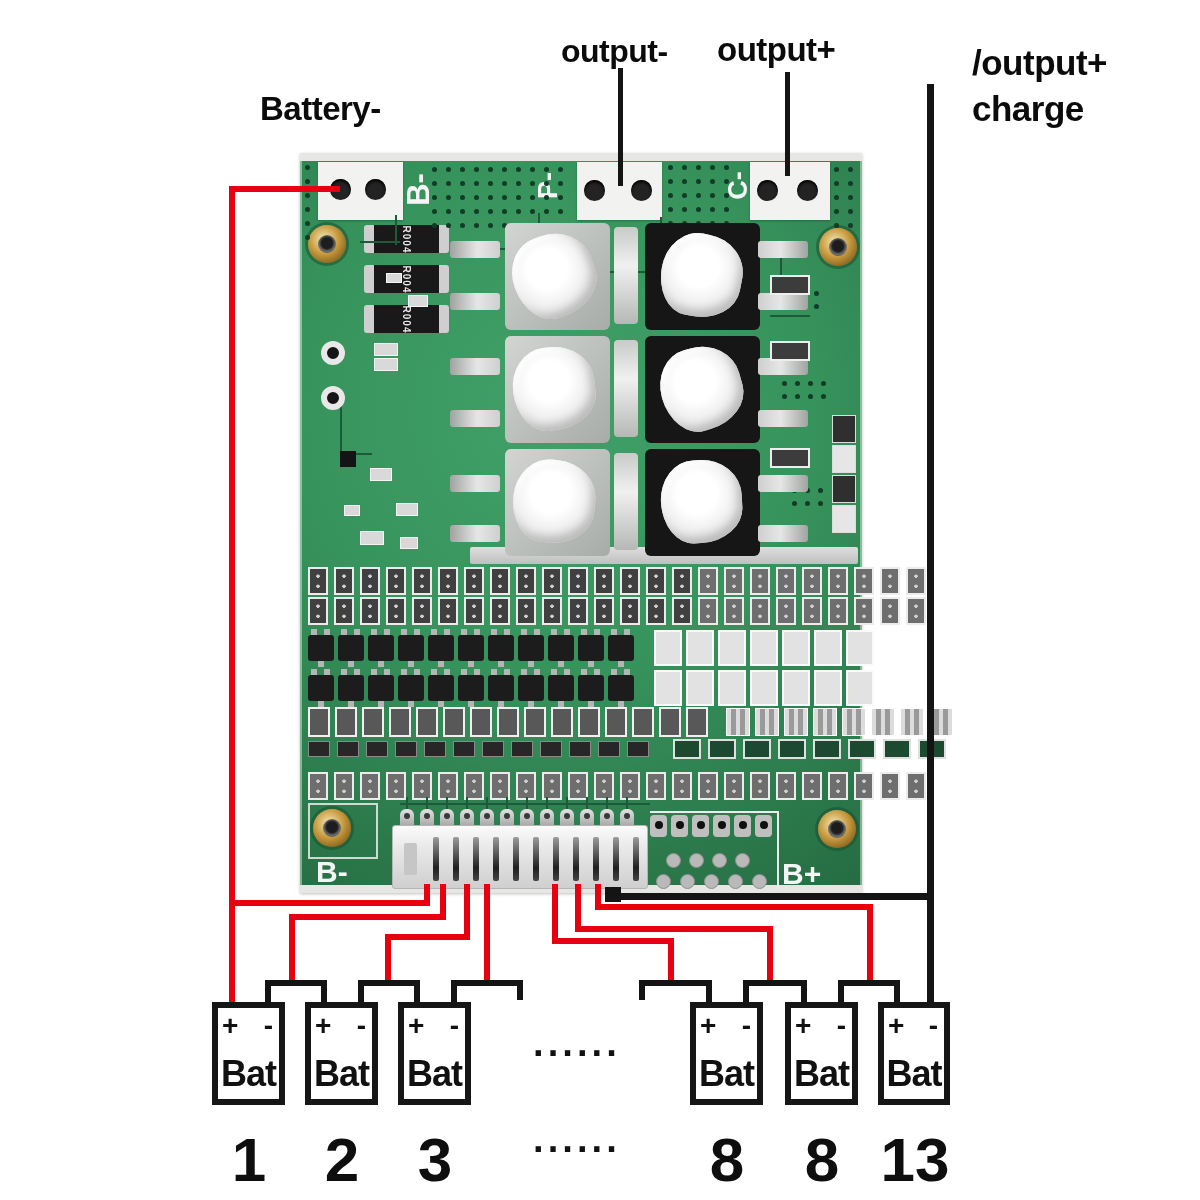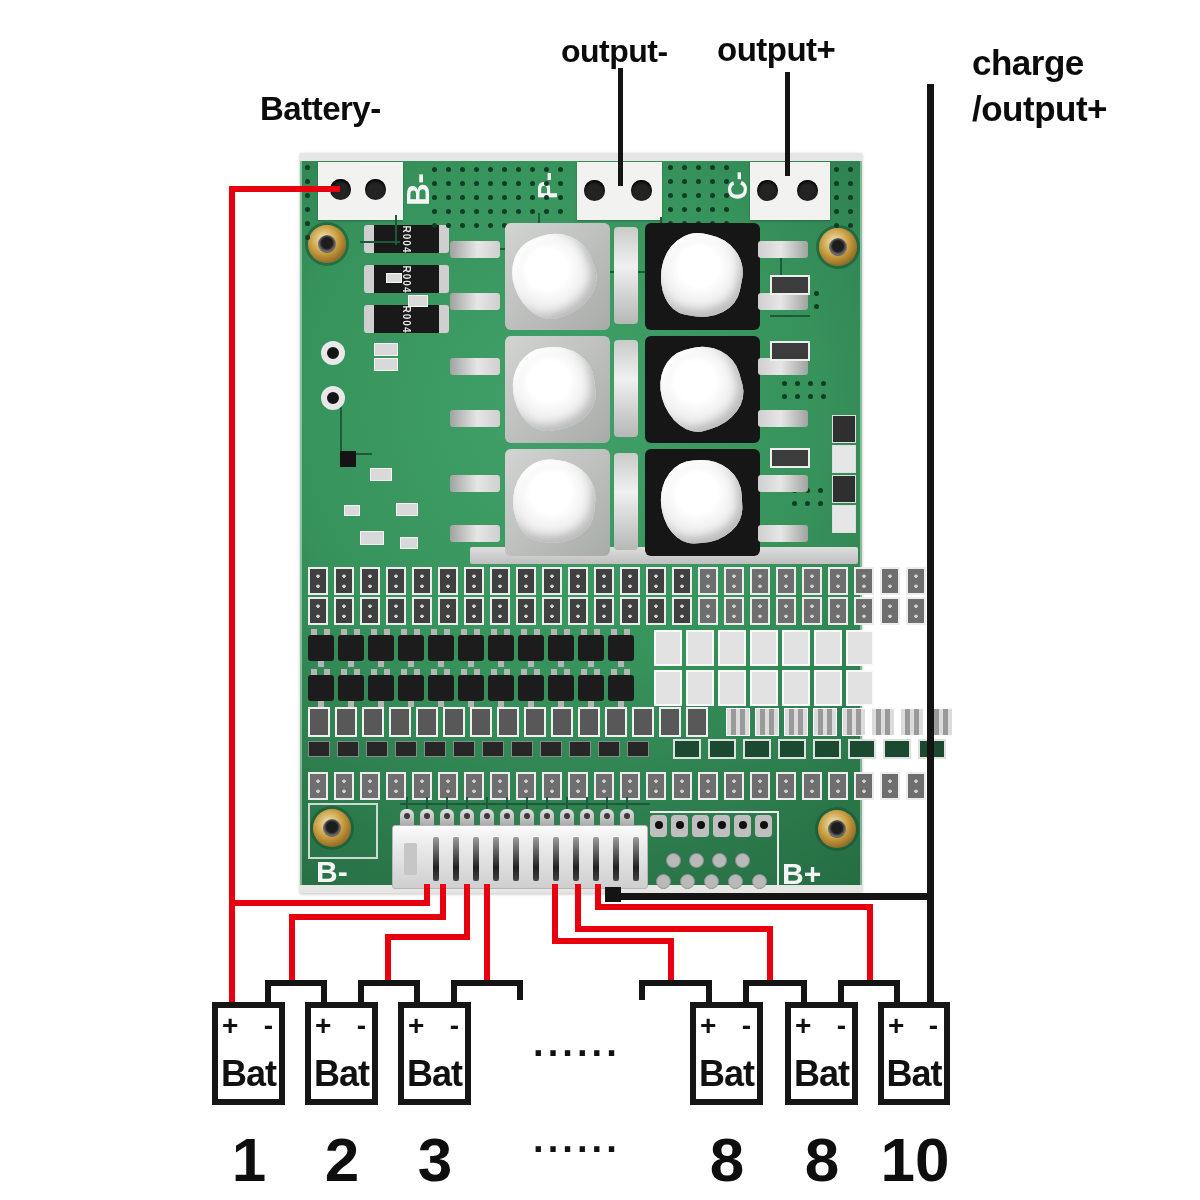--- a/index.html
+++ b/index.html
@@ -64,22 +64,22 @@
 </style>
 </head>
 <body>
 
 <div class="canvas">
 
   <div class="lbl lbl-battery">Battery-</div>
   <div class="lbl lbl-output">output-</div>
   <div class="lbl lbl-charge">output+</div>
   <div class="lbl lbl-chgout">
+    <div>/output+</div>
     <div>charge</div>
-    <div>/output+</div>
   </div>
 
   <div id="board">
     <div class="strip" style="top:0"></div>
     <div class="strip" style="top:732px"></div>
 
     <div class="pad" style="left:18px;width:85px">
       <div class="hole" style="left:12px;top:17px"></div>
       <div class="hole" style="left:47px;top:17px"></div>
     </div>
@@ -594,14 +594,14 @@
   </div>
 
   <div class="dots" style="left:533px;top:1034px">······</div>
   <div class="dots" style="left:533px;top:1130px">······</div>
 
   <div class="num" style="left:212px">1</div>
   <div class="num" style="left:305px">2</div>
   <div class="num" style="left:398px">3</div>
   <div class="num" style="left:690px">8</div>
   <div class="num" style="left:785px">8</div>
-  <div class="num" style="left:878px">10</div>
+  <div class="num" style="left:878px">13</div>
 </div>
 
 </body></html>

